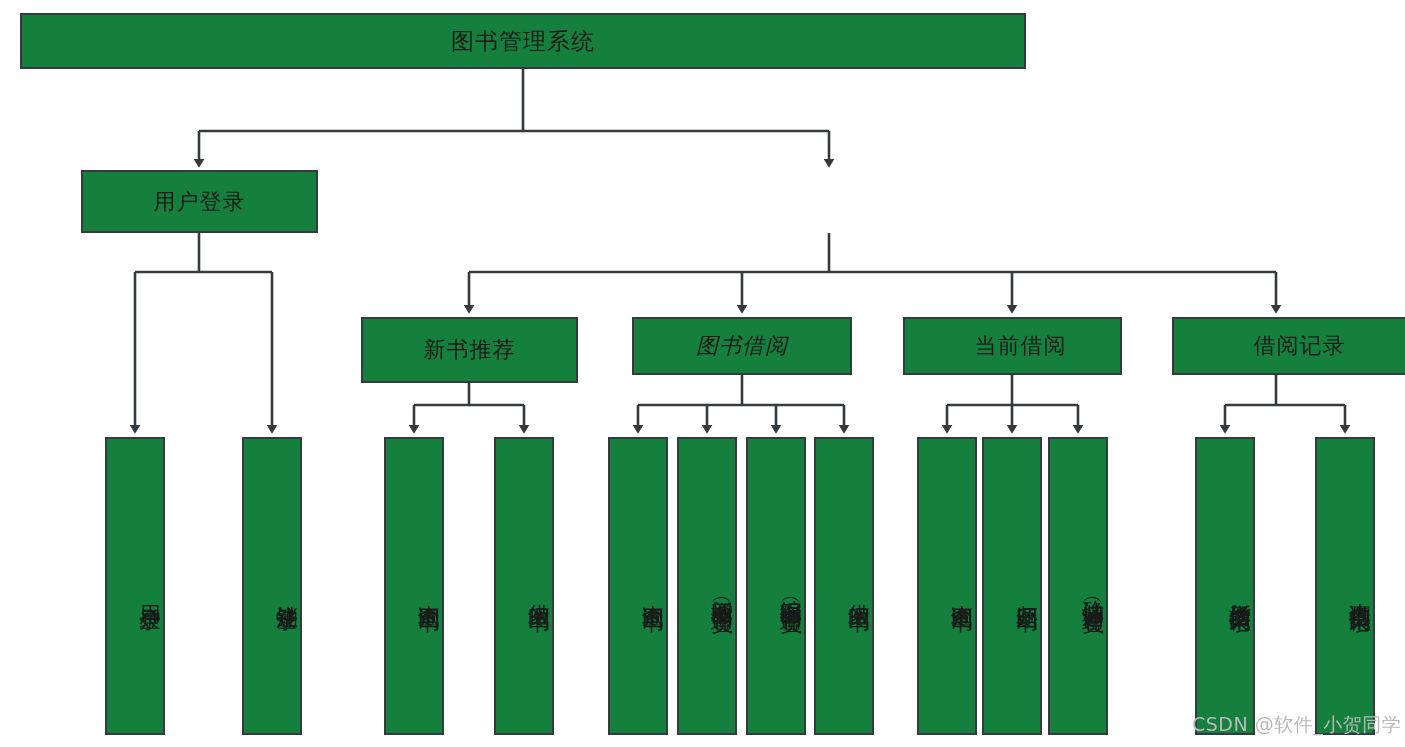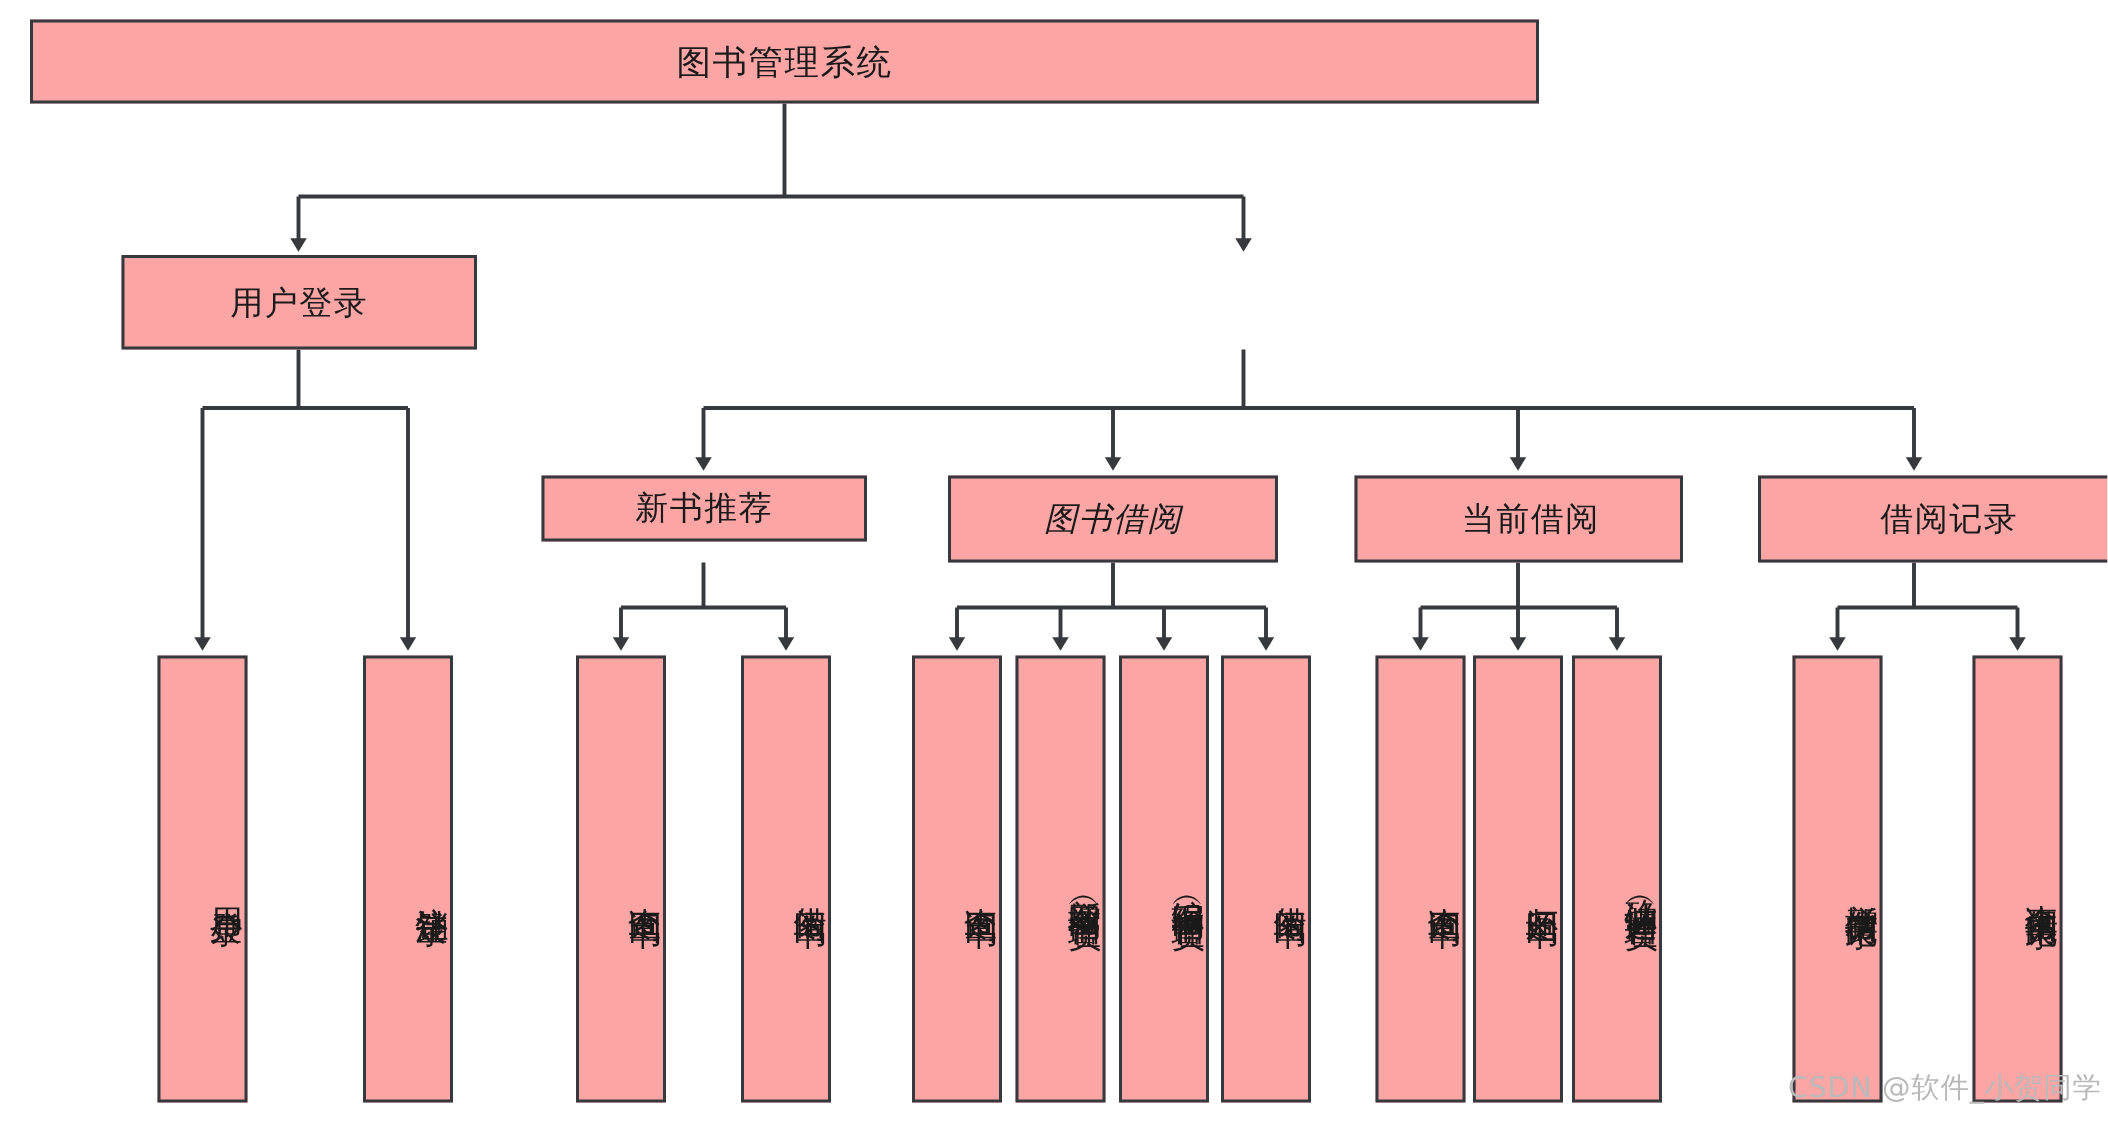--- a/index.html
+++ b/index.html
@@ -13,21 +13,21 @@
   #canvas {
     position: relative;
     width: 1405px;
     height: 747px;
     background: #ffffff;
     overflow: hidden;
   }
   .node {
     position: absolute;
     box-sizing: border-box;
-    background: #fca5a5;
+    background: #15803d;
     border: 2px solid #36393d;
     display: flex;
     align-items: center;
     justify-content: center;
     color: #1a1a1a;
   }
   .node.horiz {
     font-size: 22px;
     letter-spacing: 1px;
   }
@@ -120,21 +120,21 @@
       <path d="M1225,405 L1345,405"></path>
       <path d="M1225,405 L1225,426" marker-end="url(#arrow)"></path>
       <path d="M1345,405 L1345,426" marker-end="url(#arrow)"></path>
     </g>
   </svg>
 
   <div class="node horiz root" style="left:20px; top:13px; width:1006px; height:56px;">图书管理系统</div>
 
   <div class="node horiz" style="left:81px; top:170px; width:237px; height:63px;">用户登录</div>
 
-  <div class="node horiz" style="left:361px; top:317px; width:217px; height:44px;">新书推荐</div>
+  <div class="node horiz" style="left:361px; top:317px; width:217px; height:66px;">新书推荐</div>
   <div class="node horiz" style="left:632px; top:317px; width:220px; height:58px;font-style:italic;">图书借阅</div>
   <div class="node horiz" style="left:903px; top:317px; width:219px; height:58px;padding-left:16px;">当前借阅</div>
   <div class="node horiz" style="left:1172px; top:317px; width:255px; height:58px;">借阅记录</div>
 
   <div class="node vert" style="left:105px; top:437px; width:60px; height:298px;">
     <span class="vlabel">用户登录</span>
   </div>
   <div class="node vert" style="left:242px; top:437px; width:60px; height:298px;">
     <span class="vlabel">注销登录</span>
   </div>

